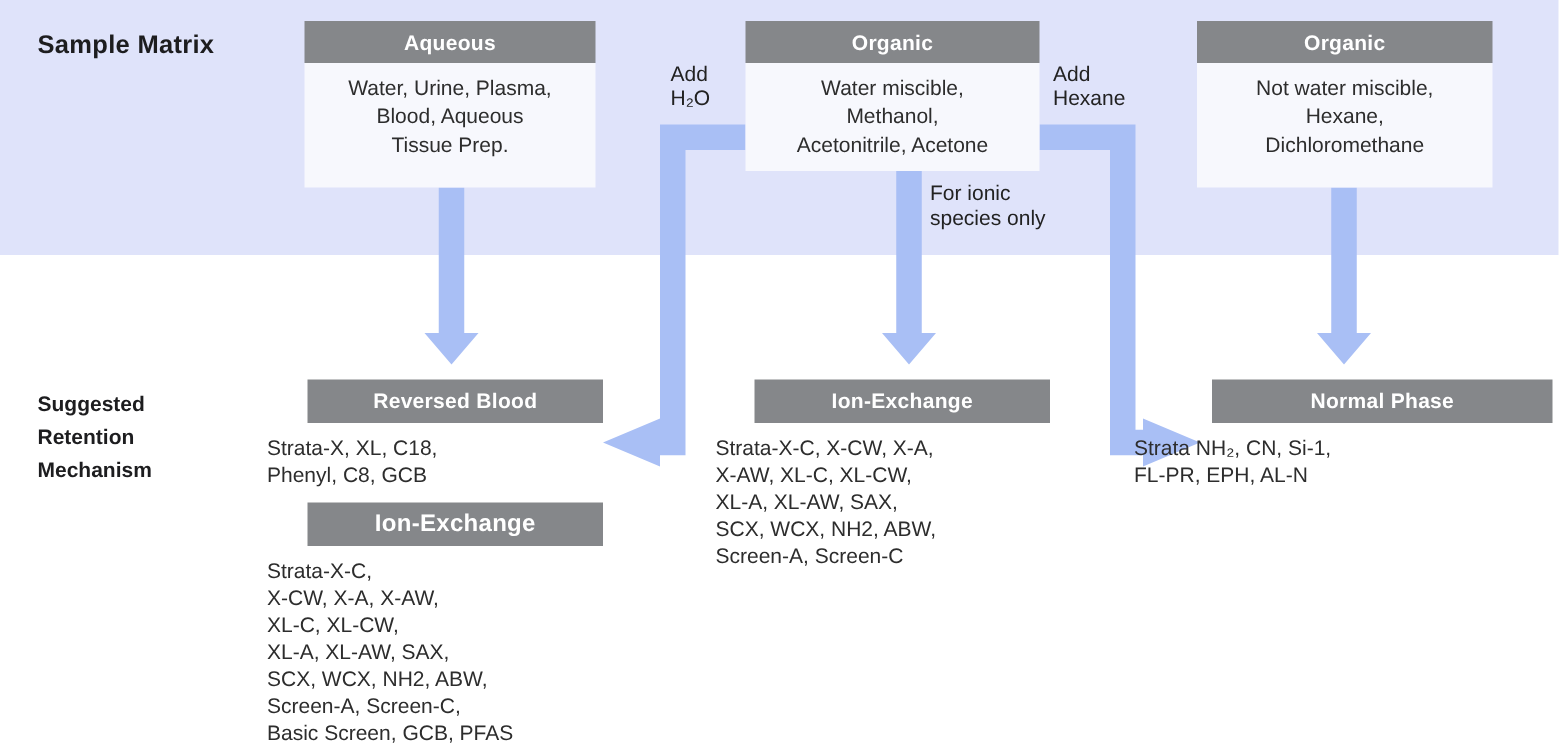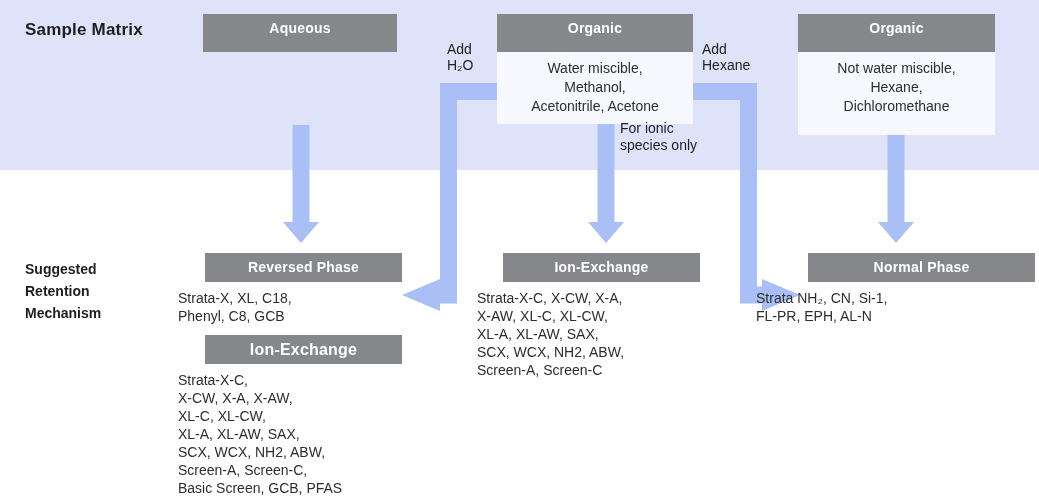--- a/index.html
+++ b/index.html
@@ -48,21 +48,21 @@
 
   .flow-box {
     position: absolute;
     text-align: center;
   }
   .flow-box .hdr {
     background: var(--header, #85878a);
     color: #ffffff;
     font-weight: bold;
     font-size: 14px;
-    height: 38px;
+    height: 28px;
     line-height: 28px;
     letter-spacing: 0.2px;
   }
   .flow-box .bdy {
     background: var(--bodybg, #f7f8fd);
     font-size: 14px;
     line-height: 19px;
     padding: 7px 4px 8px 4px;
   }
   .box-aqueous            { left: 203px; top: 14px; width: 194px; }
@@ -129,20 +129,23 @@
   <polygon fill="#a9bff5" points="762,279 762,311 800,295"></polygon>
 </svg>
 
 <div class="sample-matrix">Sample Matrix</div>
 <div class="retention-label pre">Suggested
 Retention
 Mechanism</div>
 
 <div class="flow-box box-aqueous">
   <div class="hdr">Aqueous</div>
+  <div class="bdy pre">Water, Urine, Plasma,
+Blood, Aqueous
+Tissue Prep.</div>
 </div>
 <div class="flow-box box-organic-miscible">
   <div class="hdr">Organic</div>
   <div class="bdy pre">Water miscible,
 Methanol,
 Acetonitrile, Acetone</div>
 </div>
 <div class="flow-box box-organic-immiscible">
   <div class="hdr">Organic</div>
   <div class="bdy pre">Not water miscible,
@@ -150,21 +153,21 @@
 Dichloromethane</div>
 </div>
 
 <div class="annot annot-add-h2o pre">Add
 H₂O</div>
 <div class="annot annot-add-hexane pre">Add
 Hexane</div>
 <div class="annot annot-for-ionic pre">For ionic
 species only</div>
 
-<div class="mech-hdr hdr-rp">Reversed Phase</div>
+<div class="mech-hdr hdr-rp">Reversed Blood</div>
 <div class="mech-body bdy-rp pre">Strata-X, XL, C18,
 Phenyl, C8, GCB</div>
 
 <div class="mech-hdr hdr-ie-left">Ion-Exchange</div>
 <div class="mech-body bdy-ie-left pre">Strata-X-C,
 X-CW, X-A, X-AW,
 XL-C, XL-CW,
 XL-A, XL-AW, SAX,
 SCX, WCX, NH2, ABW,
 Screen-A, Screen-C,

